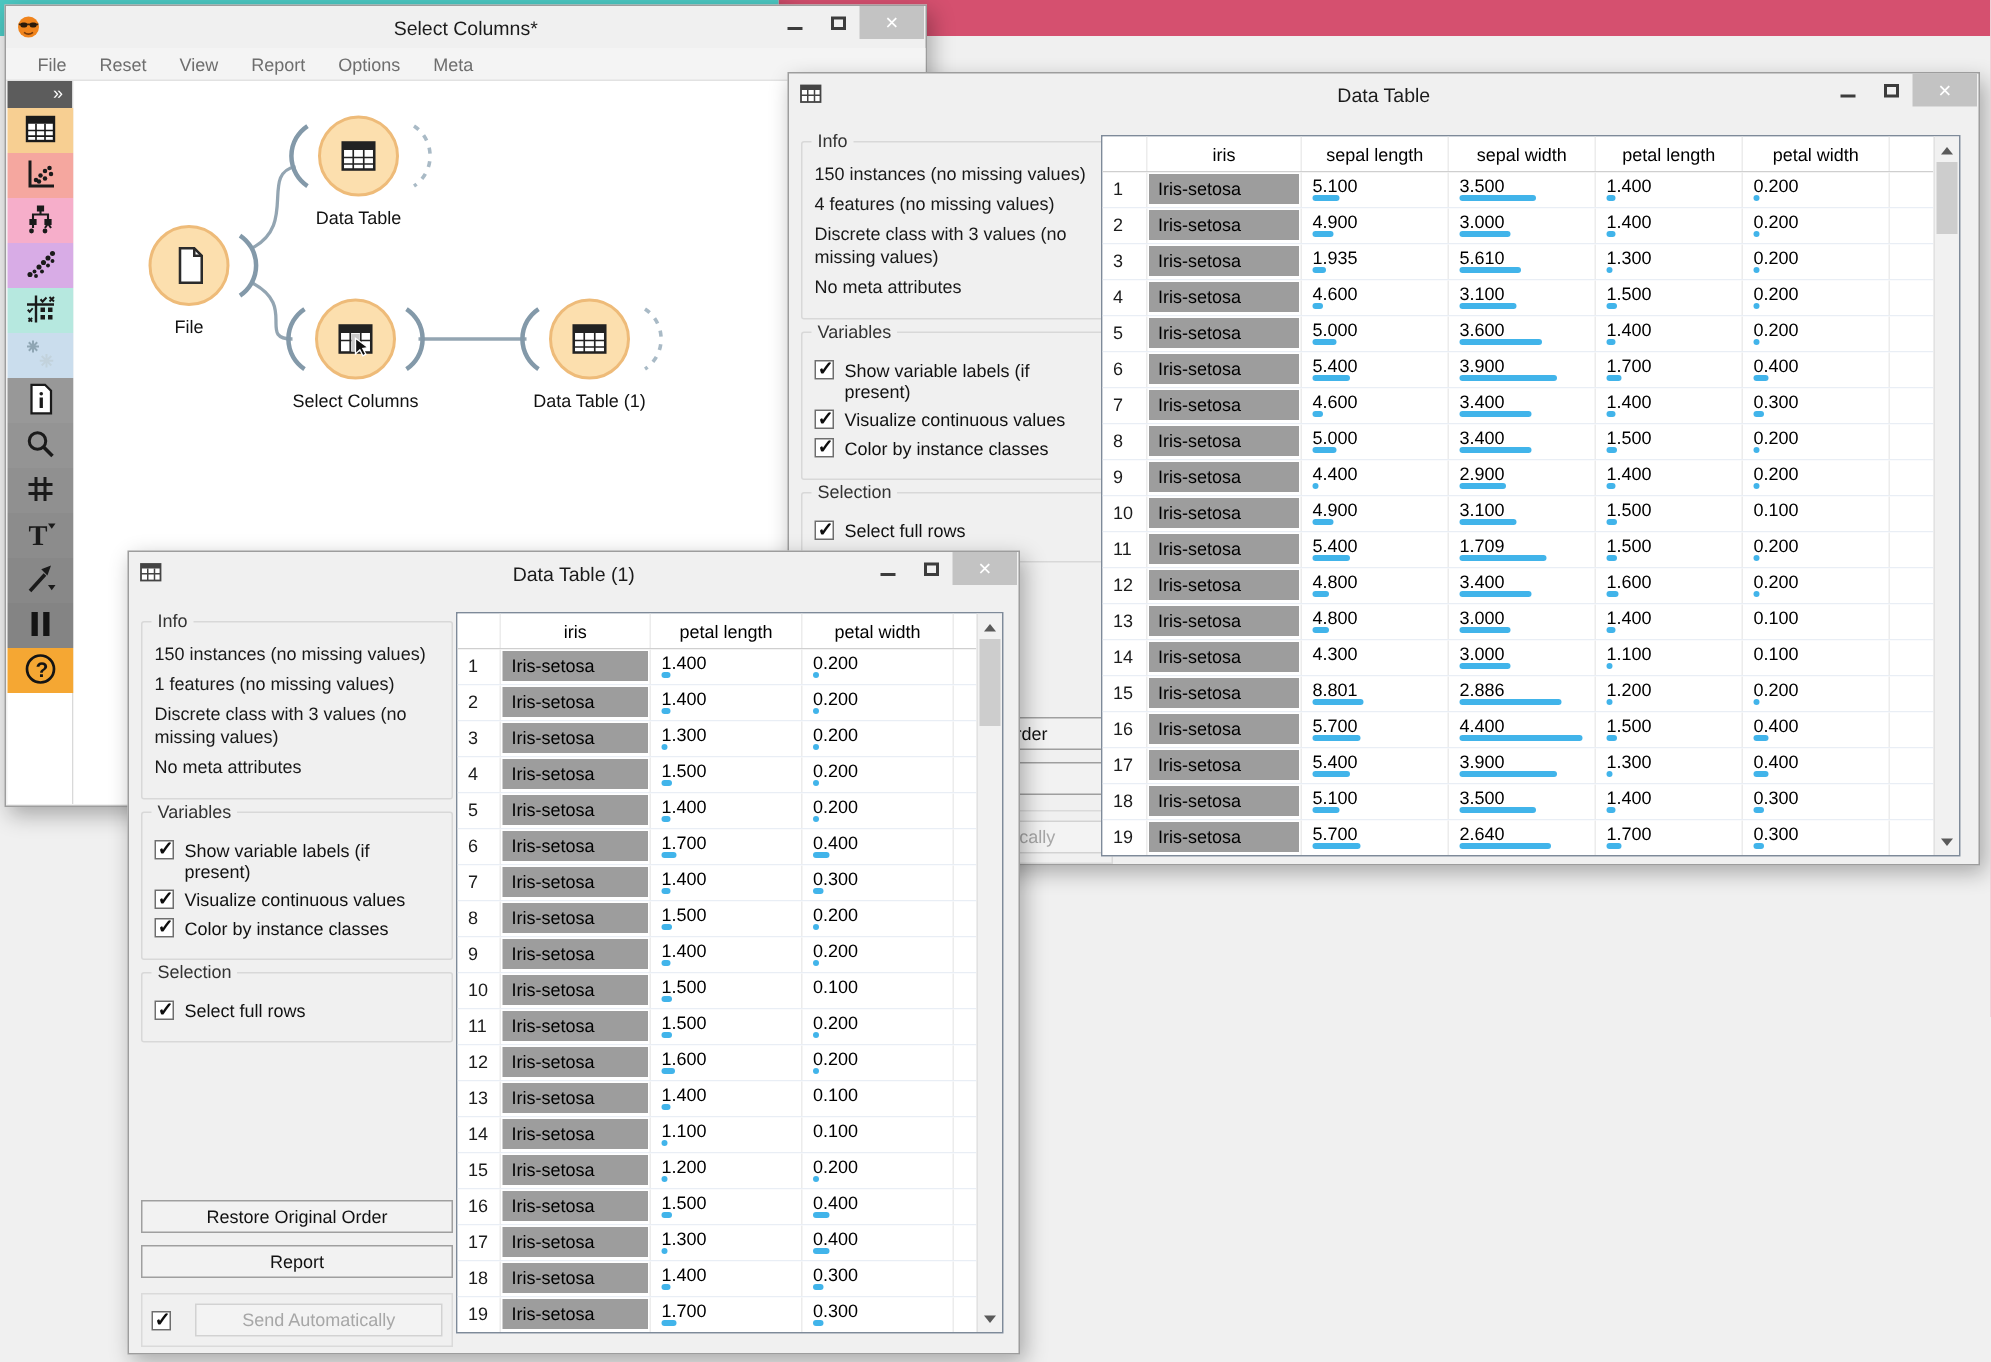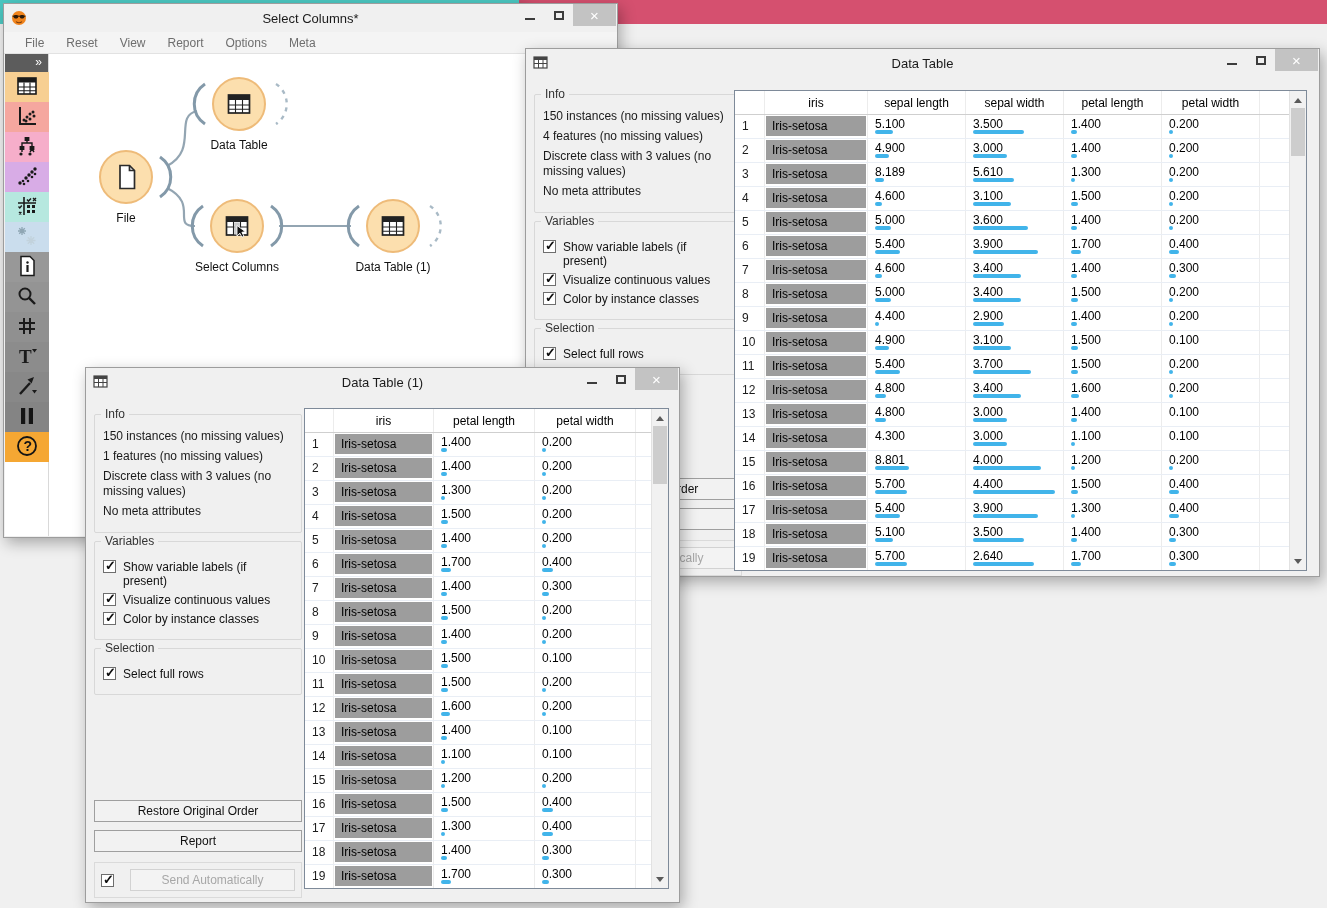--- a/index.html
+++ b/index.html
@@ -441,21 +441,21 @@
               <i class="bar" style="width: 4px;"></i>
             </div>
             <div class="cell fill"></div>
           </div>
           <div class="trow">
             <div class="cell num" style="width: 30px;">3</div>
             <div class="cell" style="width: 103px;">
               <div class="clsbox">Iris-setosa</div>
             </div>
             <div class="cell" style="width: 98px;">
-              <span class="val-txt">8.189</span>
+              <span class="val-txt">1.935</span>
               <i class="bar" style="width: 9px;"></i>
             </div>
             <div class="cell" style="width: 98px;">
               <span class="val-txt">5.610</span>
               <i class="bar" style="width: 41px;"></i>
             </div>
             <div class="cell" style="width: 98px;">
               <span class="val-txt">1.300</span>
               <i class="bar" style="width: 4px;"></i>
             </div>
@@ -628,21 +628,21 @@
           <div class="trow">
             <div class="cell num" style="width: 30px;">11</div>
             <div class="cell" style="width: 103px;">
               <div class="clsbox">Iris-setosa</div>
             </div>
             <div class="cell" style="width: 98px;">
               <span class="val-txt">5.400</span>
               <i class="bar" style="width: 25px;"></i>
             </div>
             <div class="cell" style="width: 98px;">
-              <span class="val-txt">3.700</span>
+              <span class="val-txt">1.709</span>
               <i class="bar" style="width: 58px;"></i>
             </div>
             <div class="cell" style="width: 98px;">
               <span class="val-txt">1.500</span>
               <i class="bar" style="width: 7px;"></i>
             </div>
             <div class="cell" style="width: 98px;">
               <span class="val-txt">0.200</span>
               <i class="bar" style="width: 4px;"></i>
             </div>
@@ -717,21 +717,21 @@
           <div class="trow">
             <div class="cell num" style="width: 30px;">15</div>
             <div class="cell" style="width: 103px;">
               <div class="clsbox">Iris-setosa</div>
             </div>
             <div class="cell" style="width: 98px;">
               <span class="val-txt">8.801</span>
               <i class="bar" style="width: 34px;"></i>
             </div>
             <div class="cell" style="width: 98px;">
-              <span class="val-txt">4.000</span>
+              <span class="val-txt">2.886</span>
               <i class="bar" style="width: 68px;"></i>
             </div>
             <div class="cell" style="width: 98px;">
               <span class="val-txt">1.200</span>
               <i class="bar" style="width: 4px;"></i>
             </div>
             <div class="cell" style="width: 98px;">
               <span class="val-txt">0.200</span>
               <i class="bar" style="width: 4px;"></i>
             </div>

